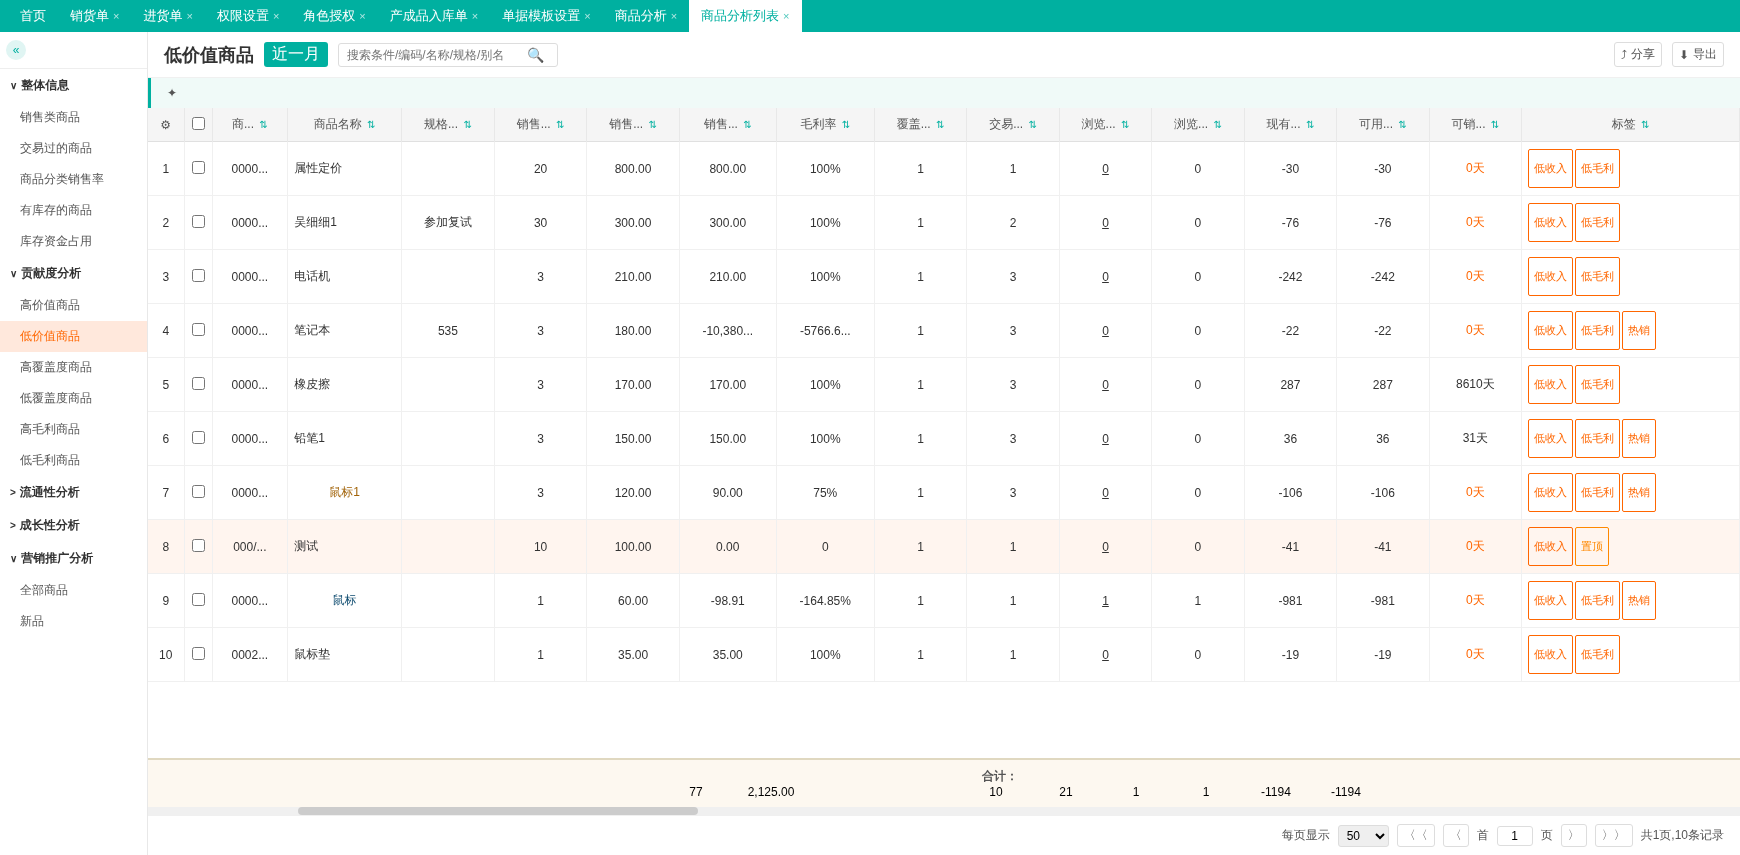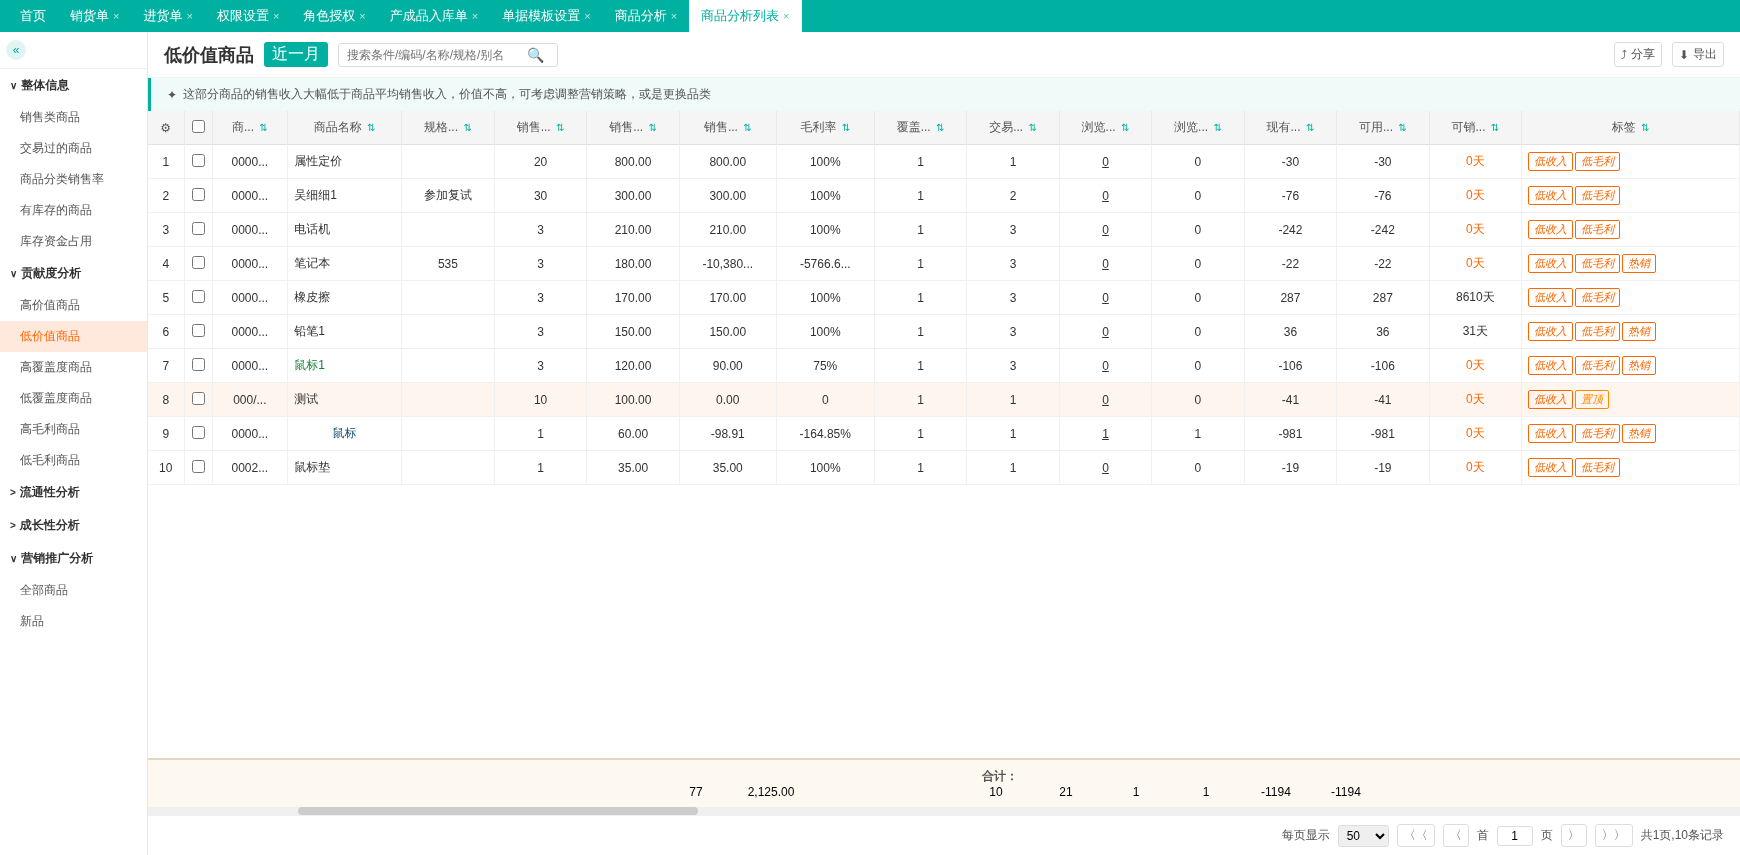--- a/index.html
+++ b/index.html
@@ -177,25 +177,24 @@
     tbody tr { border-bottom: 1px solid #f0f0f0; }
     tbody tr.highlighted { background: #fff5ef; }
     tbody td {
       padding: 7px 6px;
       color: #333;
       text-align: center;
       border-right: 1px solid #f0f0f0;
     }
     .tag {
       display: inline-block;
-      padding: 1px 5px;
+      padding: 11px 5px;
       border-radius: 2px;
       font-size: 11px;
       margin-right: 2px;
-      font-style: italic;
     }
     .tag-orange { color: #ff6600; border: 1px solid #ff6600; }
     .tag-hot { color: #ff6600; border: 1px solid #ff6600; }
     .tag-recommend { color: #ff8800; border: 1px solid #ff8800; }
     .underline { text-decoration: underline; color: #333; cursor: pointer; }
     .orange-text { color: #ff6600; }
 
     
     .table-footer {
       background: #fdf8f0;
@@ -355,21 +354,20 @@
           </button>
           <button class="action-btn">
             <span>⬇</span>
             <span>导出</span>
           </button>
         </div>
       </div>
 
       <div class="alert-banner">
         <span>✦</span>
-        <span>这部分商品的销售收入大幅低于商品平均销售收入，价值不高，可考虑调整营销策略，或是更换品类</span>
       </div>
 
       <div class="table-wrapper">
         <table>
           <thead>
             <tr>
               <th style="width:36px;">
                 <span class="settings-icon">⚙</span>
               </th>
               <th style="width:28px;">
@@ -504,21 +502,21 @@
       <td>0</td>
       <td>36</td>
       <td>36</td>
       <td class="">31天</td>
       <td style="text-align:left;"><span class="tag tag-orange">低收入</span><span class="tag tag-orange">低毛利</span><span class="tag tag-hot">热销</span></td>
     </tr>
               <tr>
       <td>7</td>
       <td class="checkbox-cell"><input type="checkbox" style=""></td>
       <td>0000...</td>
-      <td style="text-align:left;cursor:pointer;color:#15803d;">鼠标1</td>
+      <td style="text-align:center;cursor:pointer;color:#a16207;">鼠标1</td>
       <td></td>
       <td>3</td>
       <td>120.00</td>
       <td>90.00</td>
       <td>75%</td>
       <td>1</td>
       <td>3</td>
       <td><span class="underline">0</span></td>
       <td>0</td>
       <td>-106</td>

